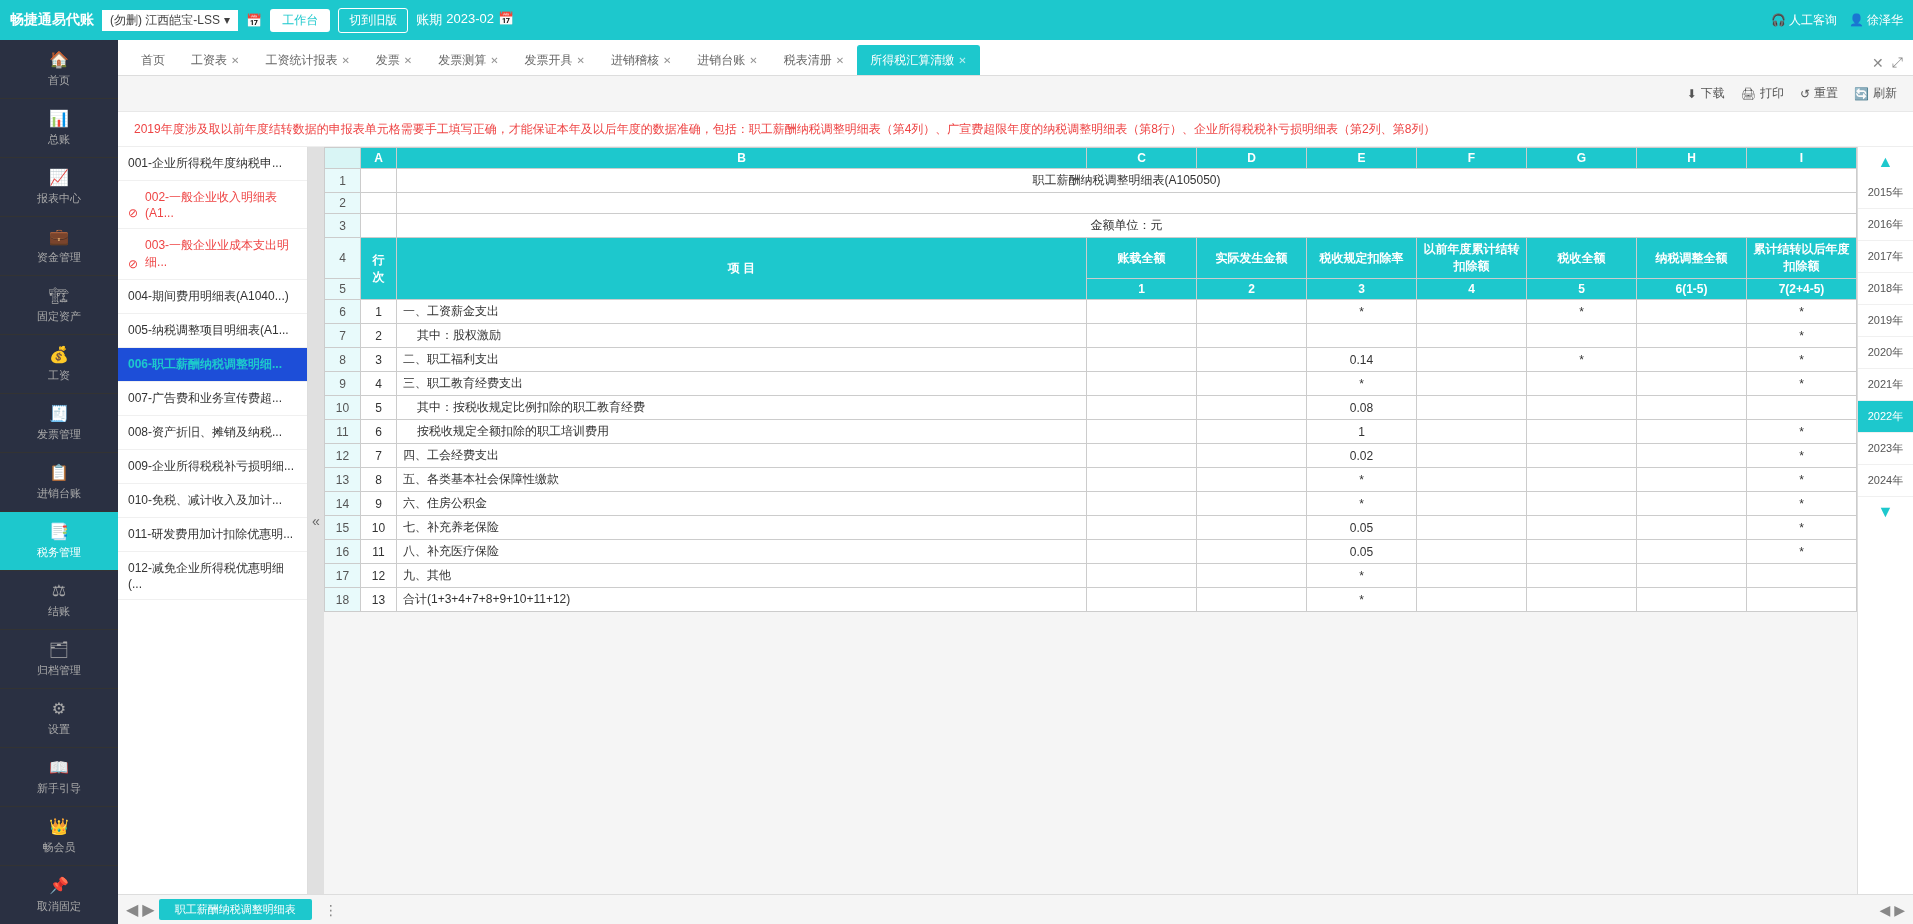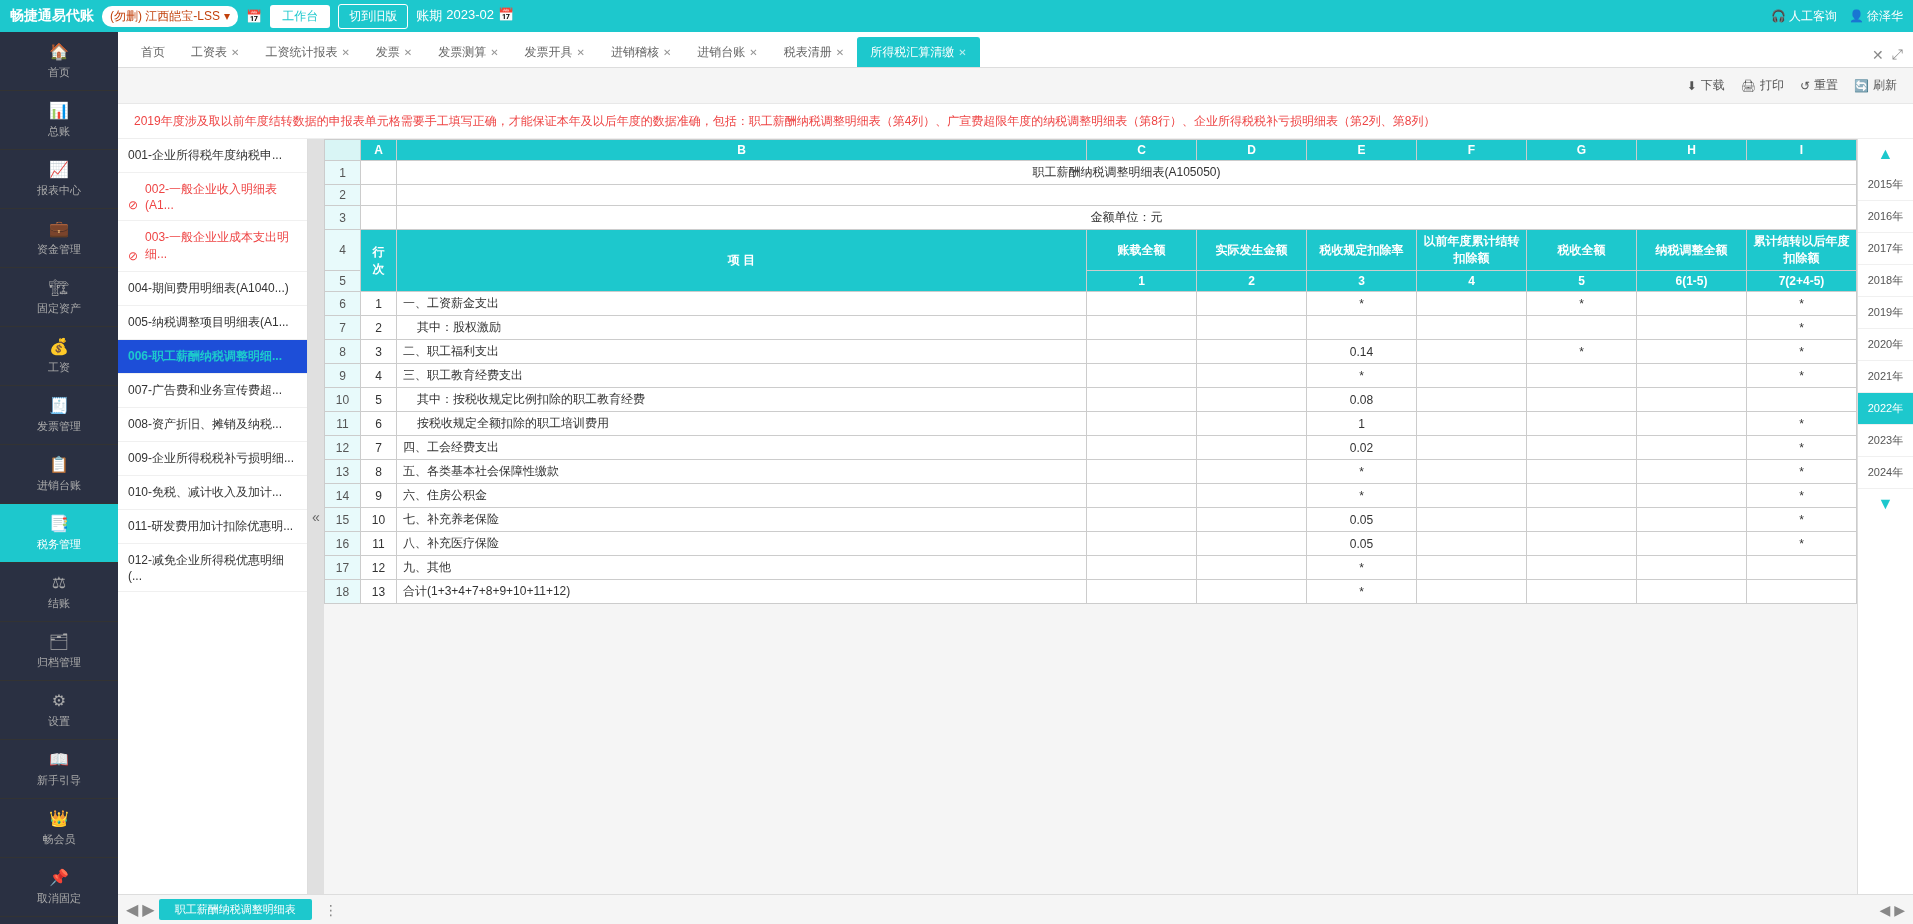--- a/index.html
+++ b/index.html
@@ -1,25 +1,25 @@
 <!DOCTYPE html>
 <html><head>
   <meta charset="utf-8">
   <style>
     * { box-sizing: border-box; margin: 0; padding: 0; font-family: 'Microsoft YaHei', Arial, sans-serif; }
     body { width: 1913px; height: 924px; overflow: hidden; background: #f0f2f5; display: flex; flex-direction: column; }
 
     
     .top-bar {
-      height: 32px; background: #1dc8cd; display: flex; align-items: center; padding: 0 10px; flex-shrink: 0;
+      height: 40px; background: #1dc8cd; display: flex; align-items: center; padding: 0 10px; flex-shrink: 0;
       color: white; font-size: 13px; justify-content: space-between;
     }
     .top-bar-left { display: flex; align-items: center; gap: 8px; }
     .top-bar-logo { font-size: 14px; font-weight: bold; color: white; }
-    .top-bar-company { background: white; color: #c2410c; border-radius: 10px; padding: 2px 8px; font-size: 12px; display: flex; align-items: center; gap: 4px; }
+    .top-bar-company { background: white; color: #404040; border-radius: 0; padding: 2px 8px; font-size: 12px; display: flex; align-items: center; gap: 4px; }
     .top-bar-right { display: flex; align-items: center; gap: 12px; font-size: 12px; }
     .workspace-btn { background: white; color: #1dc8cd; border: none; border-radius: 3px; padding: 3px 12px; cursor: pointer; font-size: 12px; }
     .old-version-btn { background: transparent; color: white; border: 1px solid white; border-radius: 3px; padding: 3px 10px; cursor: pointer; font-size: 12px; }
     .period-info { color: white; font-size: 13px; display: flex; gap: 4px; }
 
     
     .main-layout { display: flex; flex: 1; overflow: hidden; }
 
     
     .sidebar {

